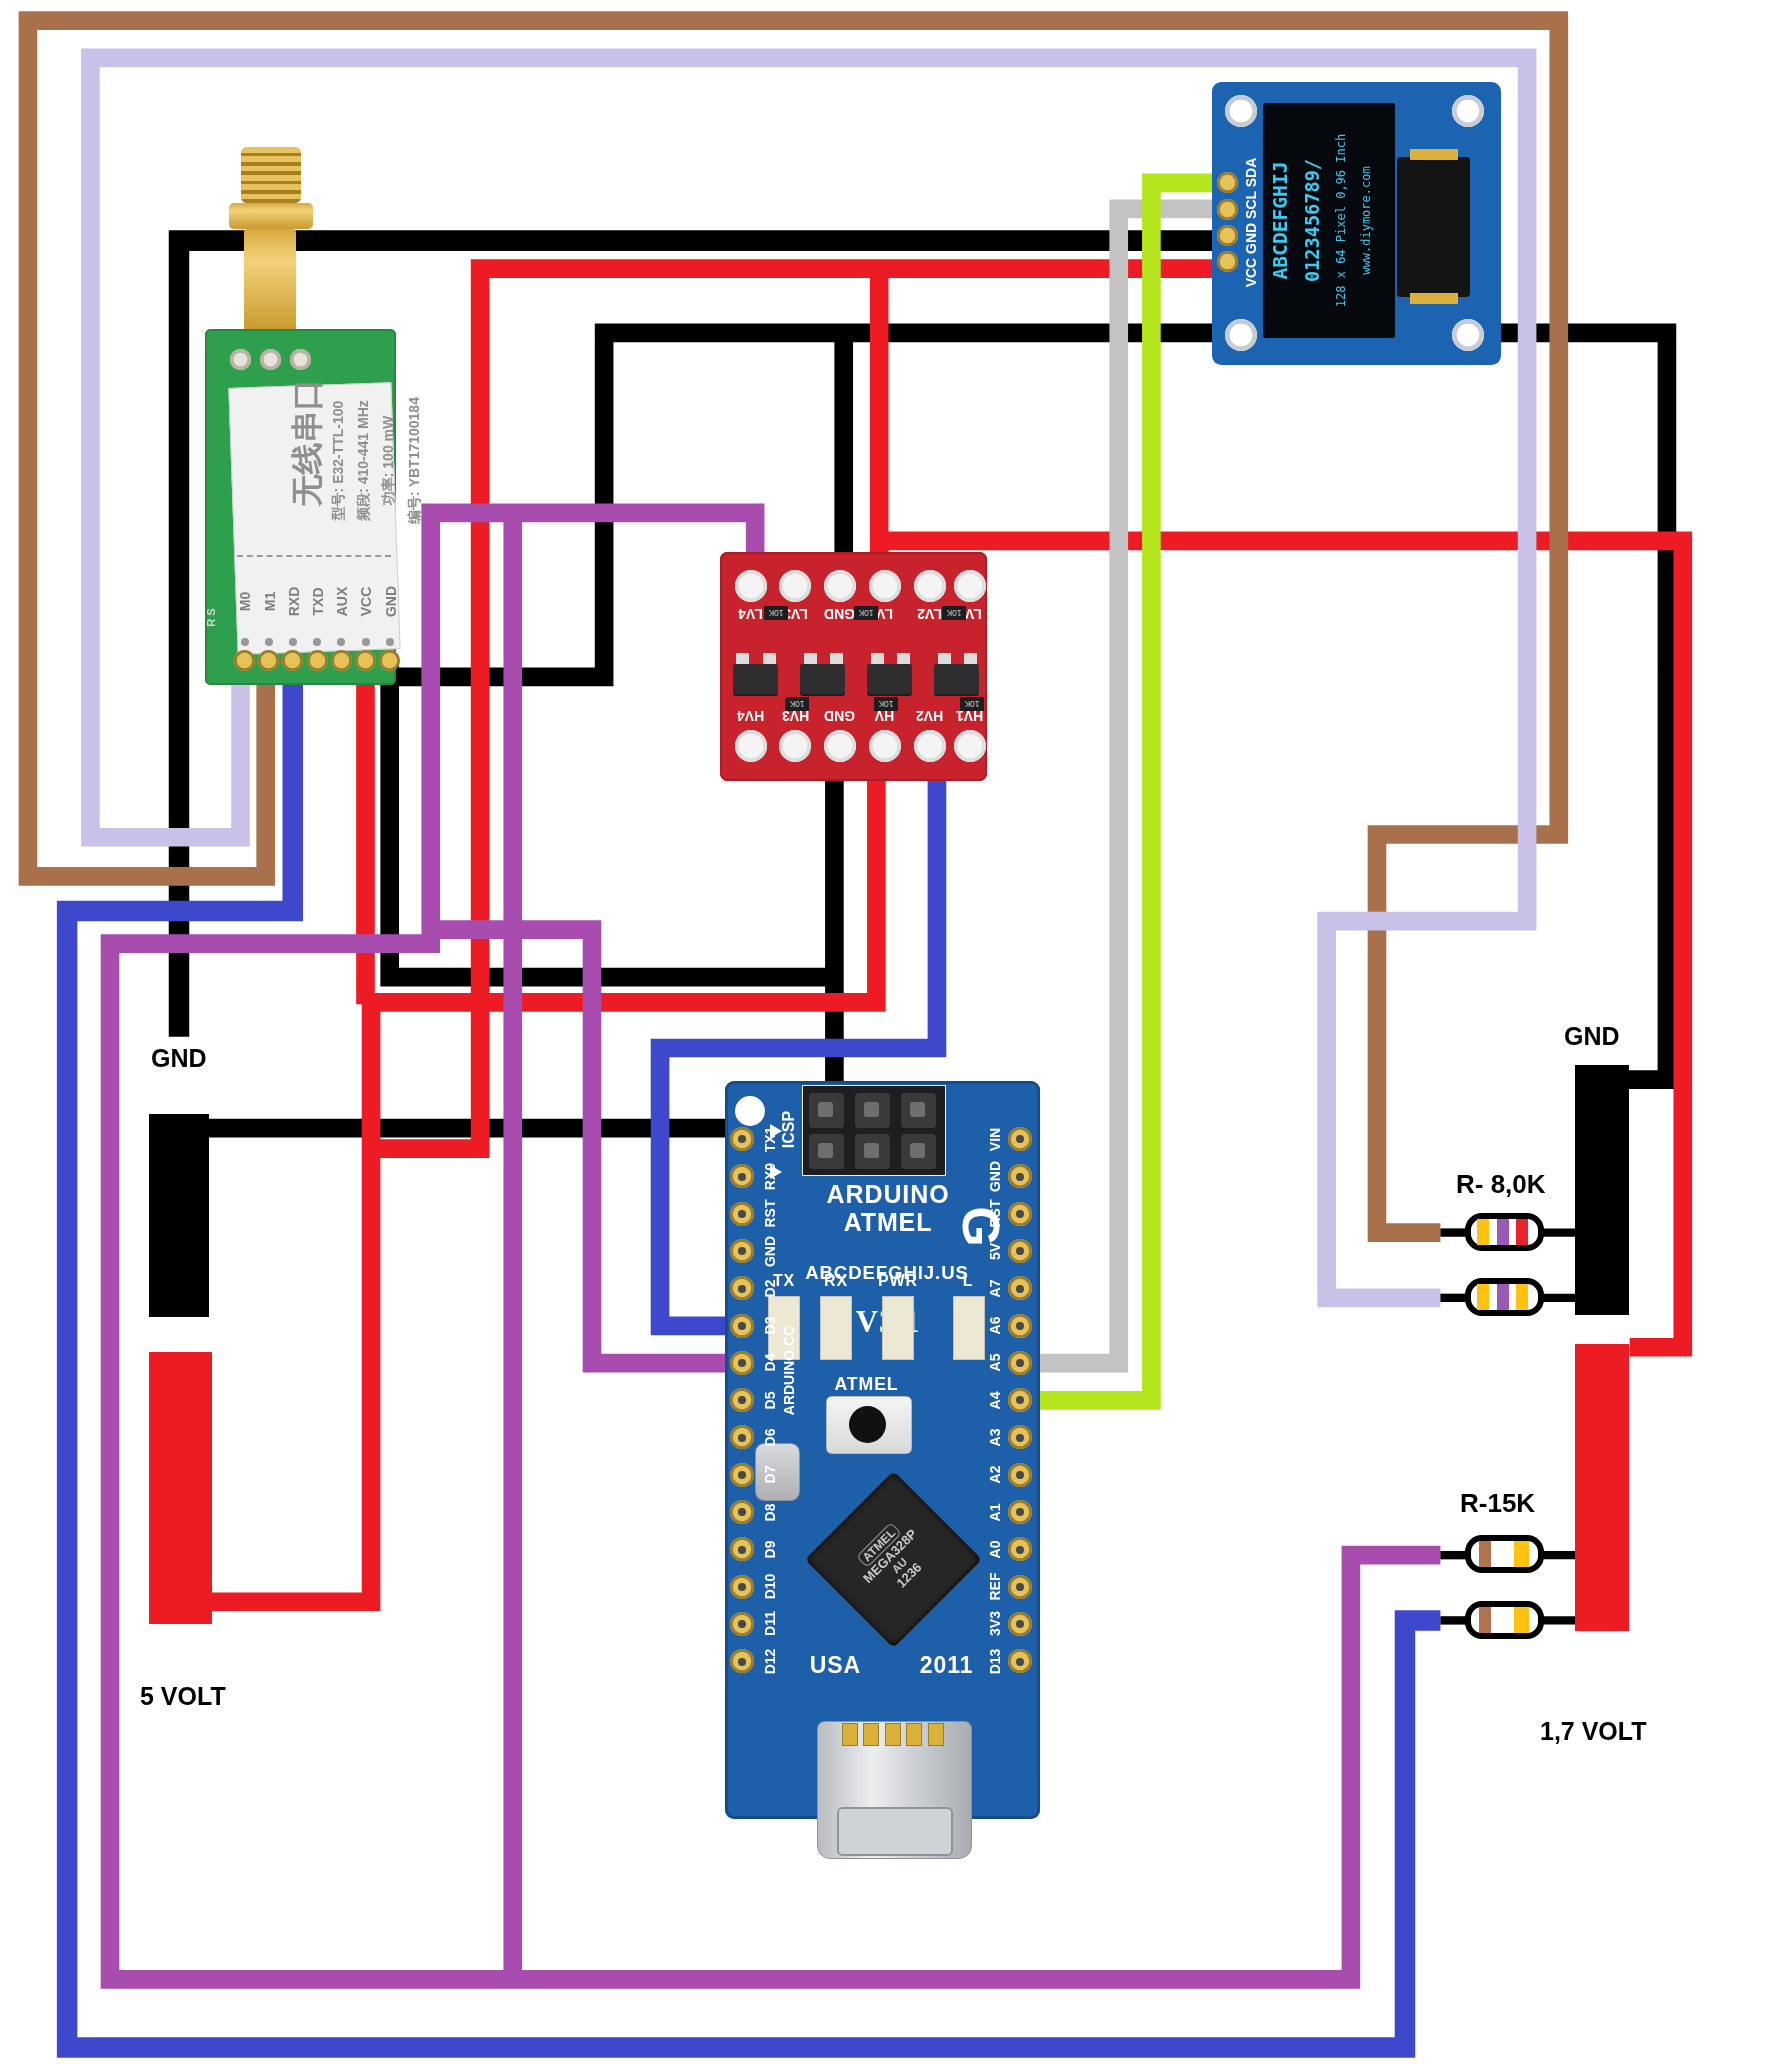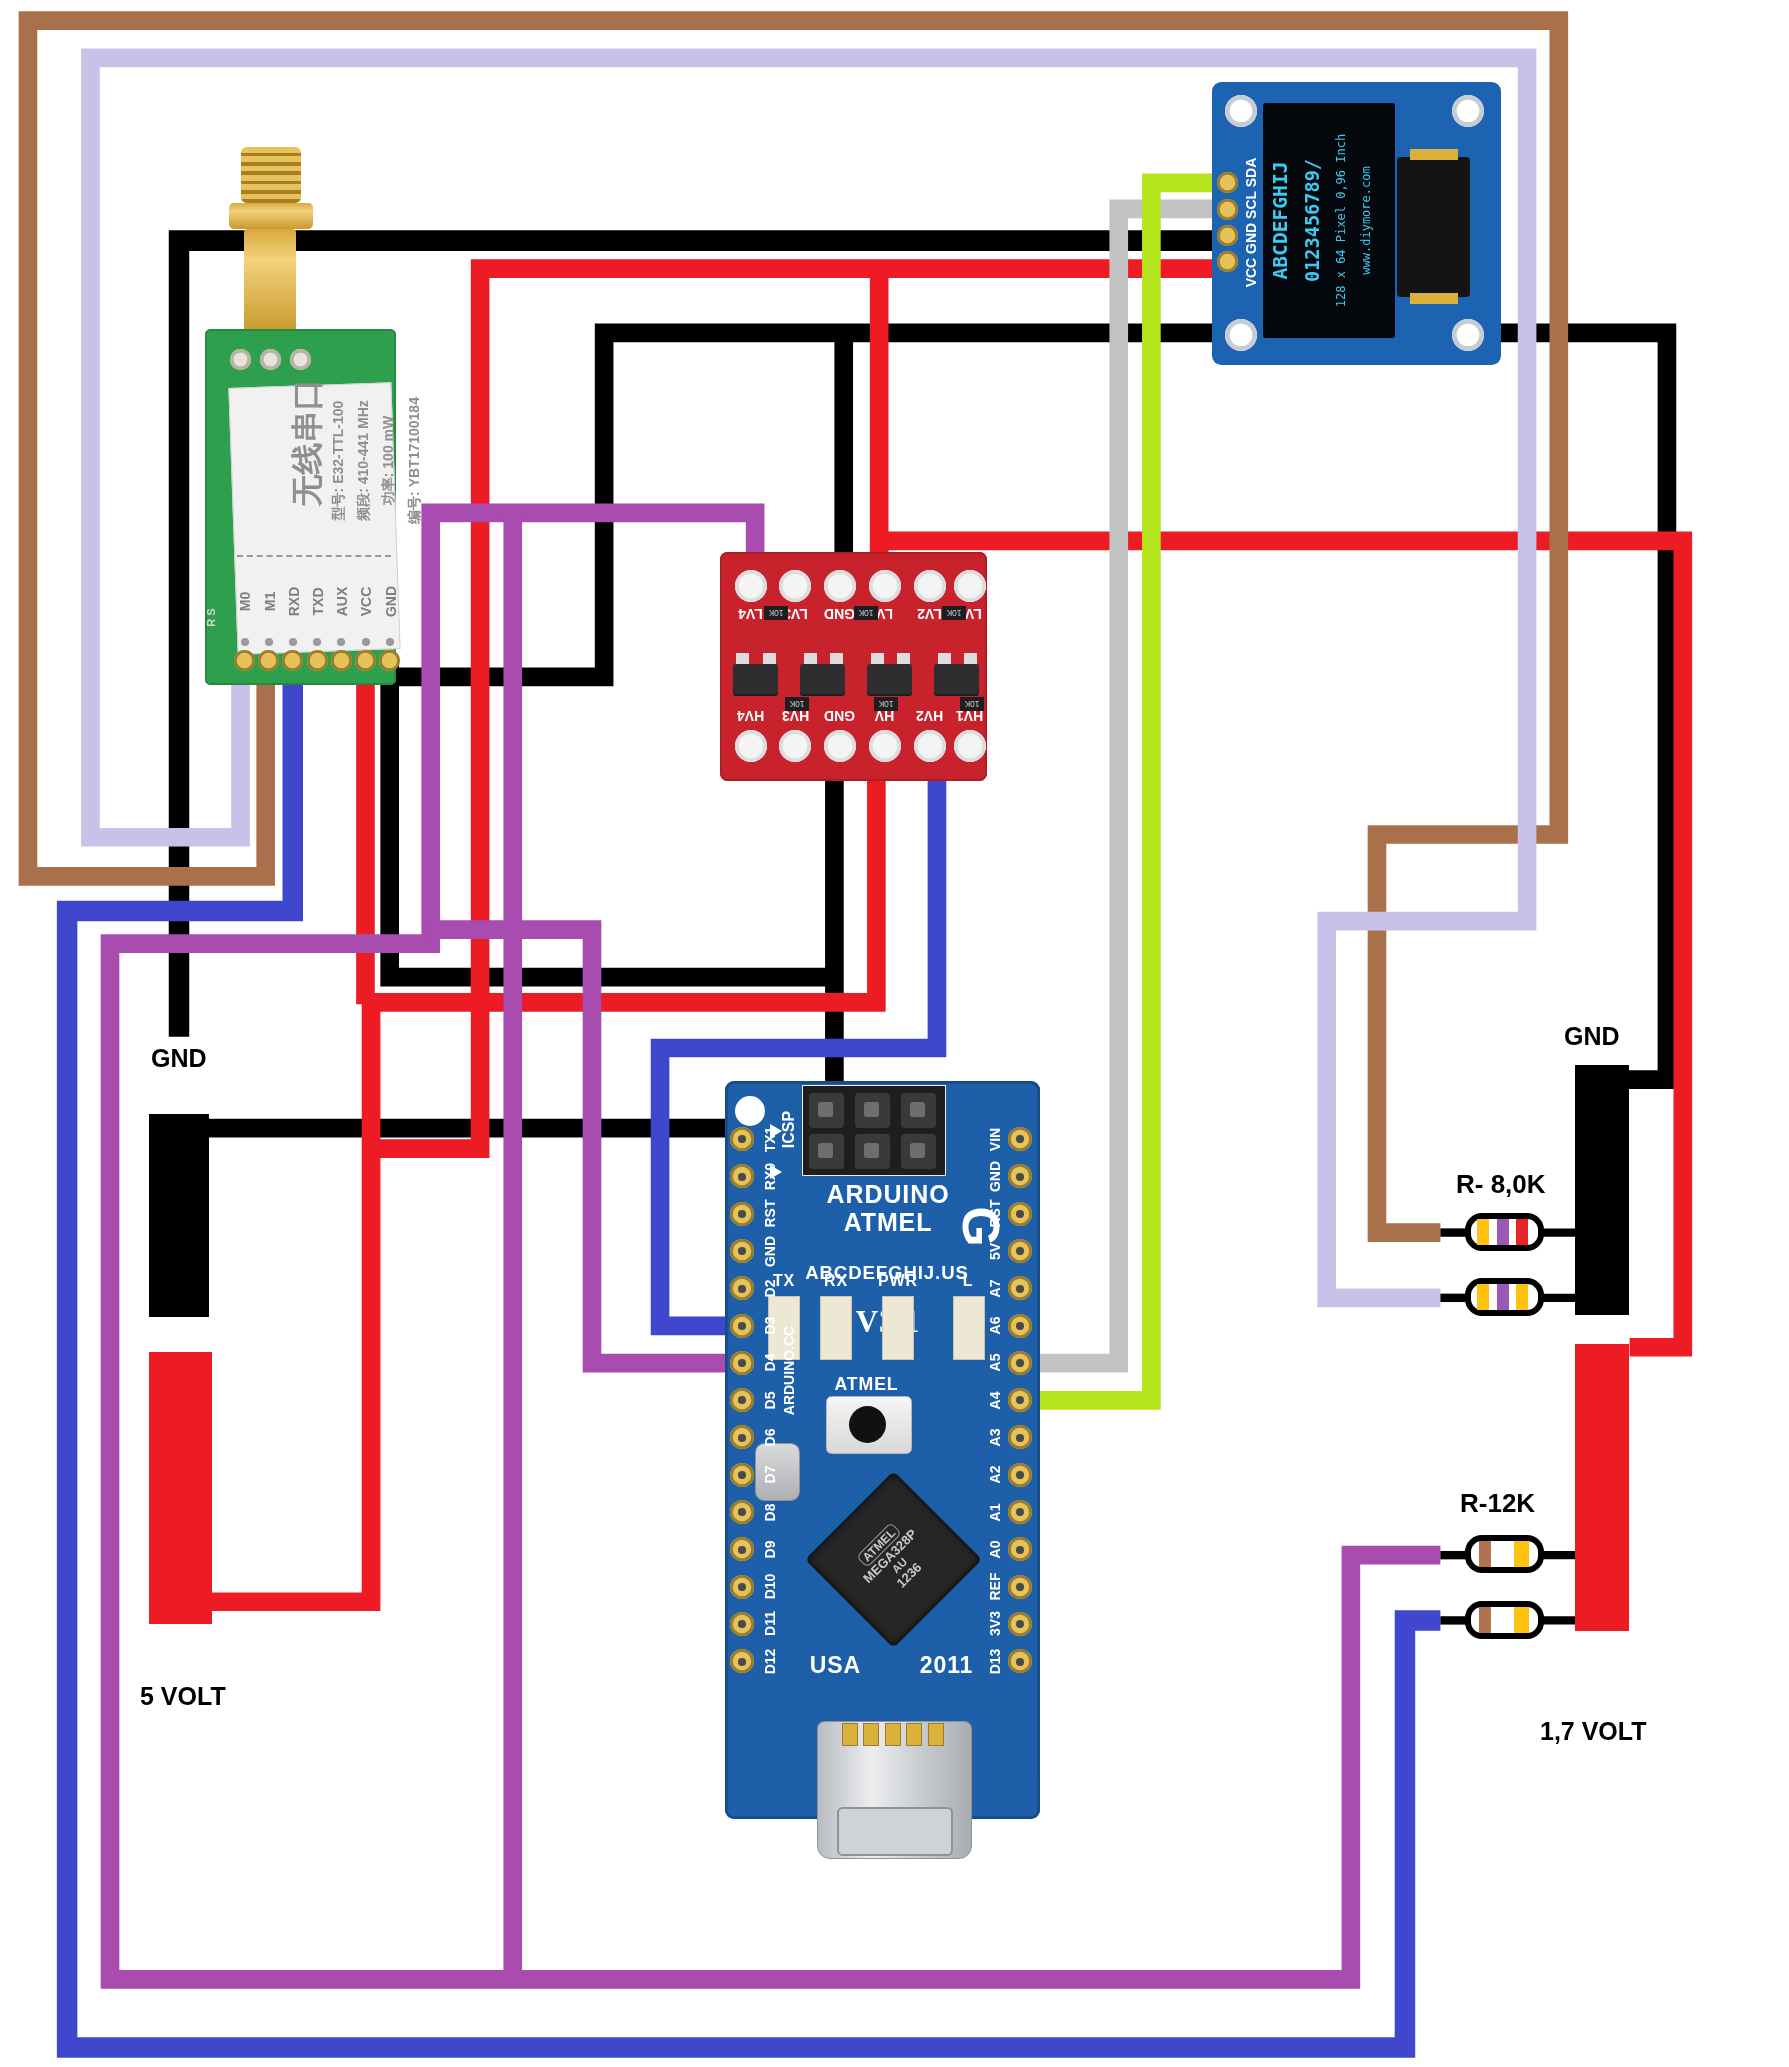--- a/index.html
+++ b/index.html
@@ -362,21 +362,21 @@
   <div class="bar" style="left:149px;top:1114px;width:60px;height:203px;background:#000;"></div>
   <div class="bar" style="left:149px;top:1352px;width:63px;height:272px;background:#ED1C24;"></div>
   <div class="bar" style="left:1575px;top:1065px;width:54px;height:250px;background:#000;"></div>
   <div class="bar" style="left:1575px;top:1344px;width:54px;height:287px;background:#ED1C24;"></div>
 
   <div class="abs lbl" style="left:151px;top:1044px;font-size:25px;">GND</div>
   <div class="abs lbl" style="left:140px;top:1682px;font-size:25px;">5 VOLT</div>
   <div class="abs lbl" style="left:1564px;top:1022px;font-size:25px;">GND</div>
   <div class="abs lbl" style="left:1540px;top:1717px;font-size:25px;">1,7 VOLT</div>
   <div class="abs lbl" style="left:1456px;top:1169px;font-size:26px;">R- 8,0K</div>
-  <div class="abs lbl" style="left:1460px;top:1488px;font-size:26px;">R-12K</div>
+  <div class="abs lbl" style="left:1460px;top:1488px;font-size:26px;">R-15K</div>
 
   <div id="resistor-group">
       <div class="abs res" style="left: 1465px; top: 1213px; width: 67px; height: 26px;">
         <div class="band" style="left: 5.6px; width: 12px; background: rgb(255, 194, 14);"></div>
         <div class="band" style="left: 26px; width: 12px; background: rgb(155, 89, 182);"></div>
         <div class="band" style="left: 45px; width: 12px; background: rgb(232, 37, 43);"></div>
       </div>
       <div class="abs res" style="left: 1465px; top: 1278px; width: 67px; height: 26px;">
         <div class="band" style="left: 5.6px; width: 12px; background: rgb(255, 194, 14);"></div>
         <div class="band" style="left: 26px; width: 12px; background: rgb(155, 89, 182);"></div>

